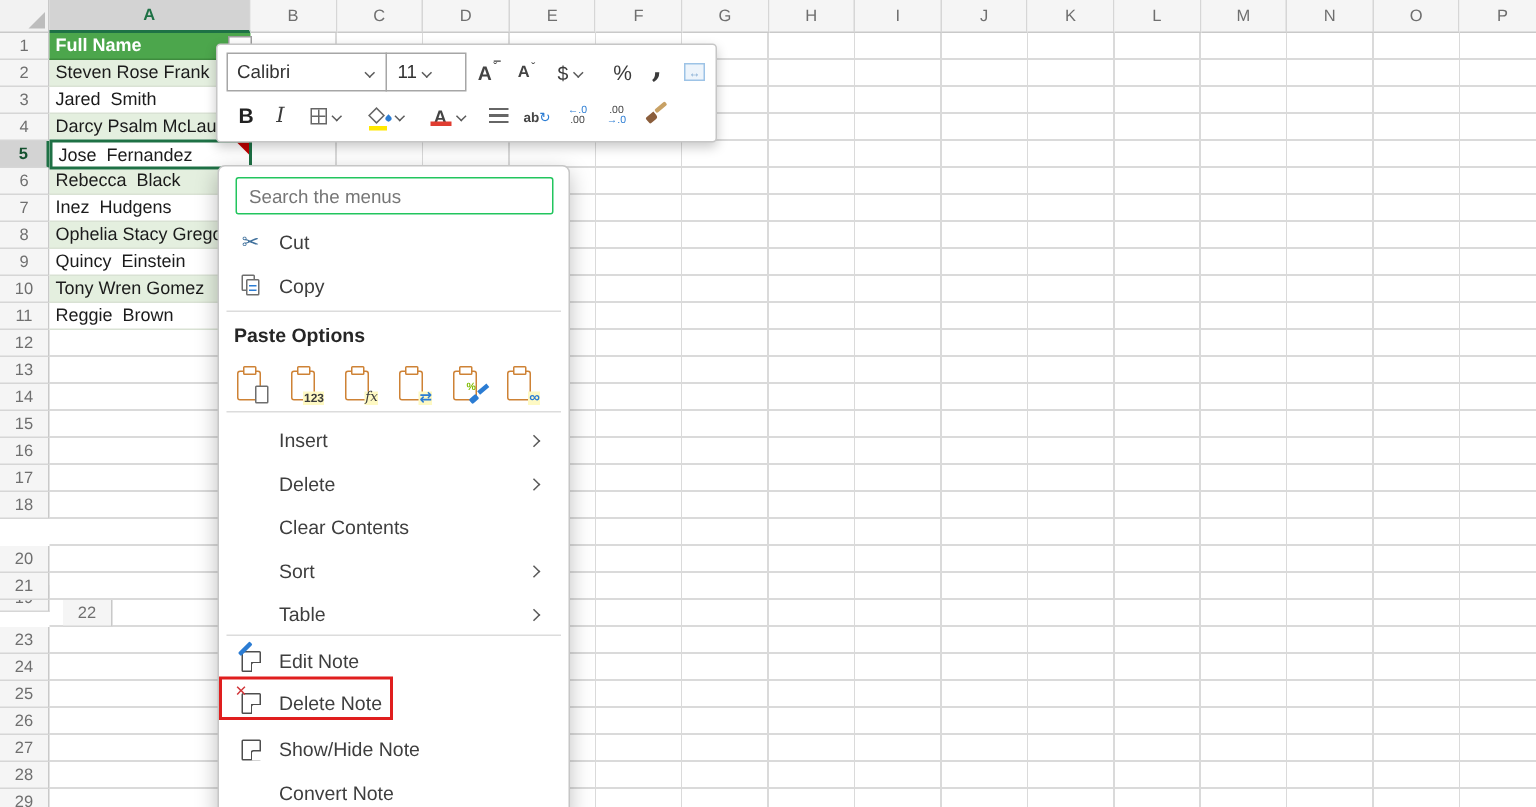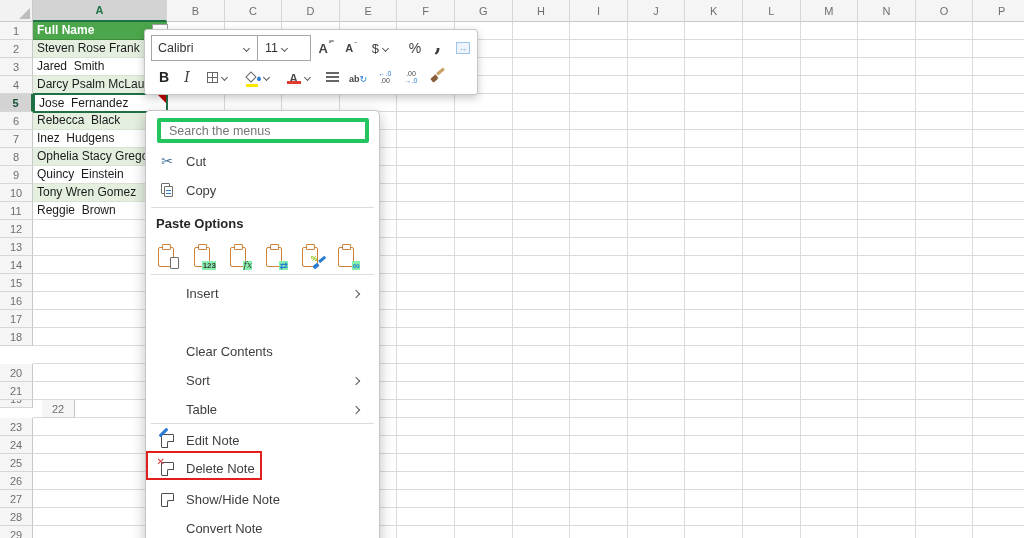--- a/index.html
+++ b/index.html
@@ -77,38 +77,38 @@
   .bucket .body { position:absolute; left:2px; top:1px; width:8px; height:8px;
     border:1.4px solid #666; transform:rotate(45deg); }
   .bucket .drip { position:absolute; right:0; top:5px; width:4px; height:4px; background:#2B7CD3;
     border-radius:0 50% 50% 50%; transform:rotate(45deg); }
 
   
   .menu { position:absolute; left:145px; top:110px; width:235px; height:435px; background:#fff;
     border:1px solid #C6C6C6; border-radius:5px 5px 0 0;
     box-shadow:0 5px 14px rgba(0,0,0,.25); z-index:4; font-size:13px; color:#3E3E3E; }
   .m-search { position:absolute; left:11px; top:7px; width:212px; height:25px;
-    border:4px solid #22c55e; border-radius:2px; font-size:12.5px; color:#3E3E3E;
+    border:1px solid #22c55e; border-radius:2px; font-size:12.5px; color:#3E3E3E;
     padding:0 8px; outline:none; font-family:inherit; }
   .m-search::placeholder { color:#767676; }
   .m-item { position:absolute; left:2px; right:2px; height:29px; display:flex; align-items:center; cursor:default; }
   .m-item .mi-ic { position:absolute; left:10px; width:18px; height:18px; display:flex;
     align-items:center; justify-content:center; }
   .m-item .mi-label { position:absolute; left:38px; white-space:nowrap; }
   .m-item .mi-chev { position:absolute; right:18px; }
   .m-divider { position:absolute; left:5px; right:5px; height:1px; background:#DCDCDC; }
   .m-title { position:absolute; left:10px; font-weight:bold; color:#262626; height:22px;
     display:flex; align-items:center; }
   .paste-row { position:absolute; left:10px; top:128px; height:36px; display:flex; gap:12px; align-items:center; }
   .pbtn { position:relative; width:24px; height:26px; }
   .clip { position:absolute; left:2px; top:3px; width:16px; height:20px;
     border:1.6px solid #CE8235; border-radius:2px; background:#fff; }
   .clip:before { content:""; position:absolute; left:3px; top:-4px; width:7px; height:4px;
     background:#fff; border:1.4px solid #CE8235; border-radius:1px; }
-  .pglyph { position:absolute; right:0; bottom:0; background:#86efac; padding:0 0 0 1px;
+  .pglyph { position:absolute; right:0; bottom:0; background:#fef9c3; padding:0 0 0 1px;
     font-size:8px; line-height:9px; color:#3C3C3C; }
   .pg-rect { position:absolute; right:1px; bottom:1px; width:9px; height:12px; background:#fff;
     border:1.4px solid #6E6E6E; border-radius:1px; }
   .pg-blue { color:#2B7CD3; font-weight:bold; }
   .pg-fx { font-family:"DejaVu Serif",serif; font-style:italic; font-size:9px; }
   .minibrush { position:absolute; right:-2px; bottom:-1px; width:14px; height:13px; }
   .minibrush .handle { position:absolute; right:0; top:0; width:8px; height:2.5px; background:#2B7CD3;
     transform:rotate(-40deg); }
   .minibrush .tip { position:absolute; left:1px; top:6px; width:6px; height:4px; background:#2B7CD3;
     transform:rotate(-40deg); border-radius:1px; }
@@ -344,20 +344,24 @@
         <span class="pglyph pg-blue" style="font-size:10px;">∞</span>
       </span>
     </div>
 
     <div class="m-divider" style="top:163px;"></div>
 
     <div class="m-item" style="top:168px;">
       <span class="mi-label">Insert</span>
       <span class="mi-chev chv-r"></span>
     </div>
+    <div class="m-item" style="top:197px;">
+      <span class="mi-label">Delete</span>
+      <span class="mi-chev chv-r"></span>
+    </div>
     <div class="m-item" style="top:226px;">
       <span class="mi-label">Clear Contents</span>
     </div>
     <div class="m-item" style="top:255px;">
       <span class="mi-label">Sort</span>
       <span class="mi-chev chv-r"></span>
     </div>
     <div class="m-item" style="top:284px;">
       <span class="mi-label">Table</span>
       <span class="mi-chev chv-r"></span>

